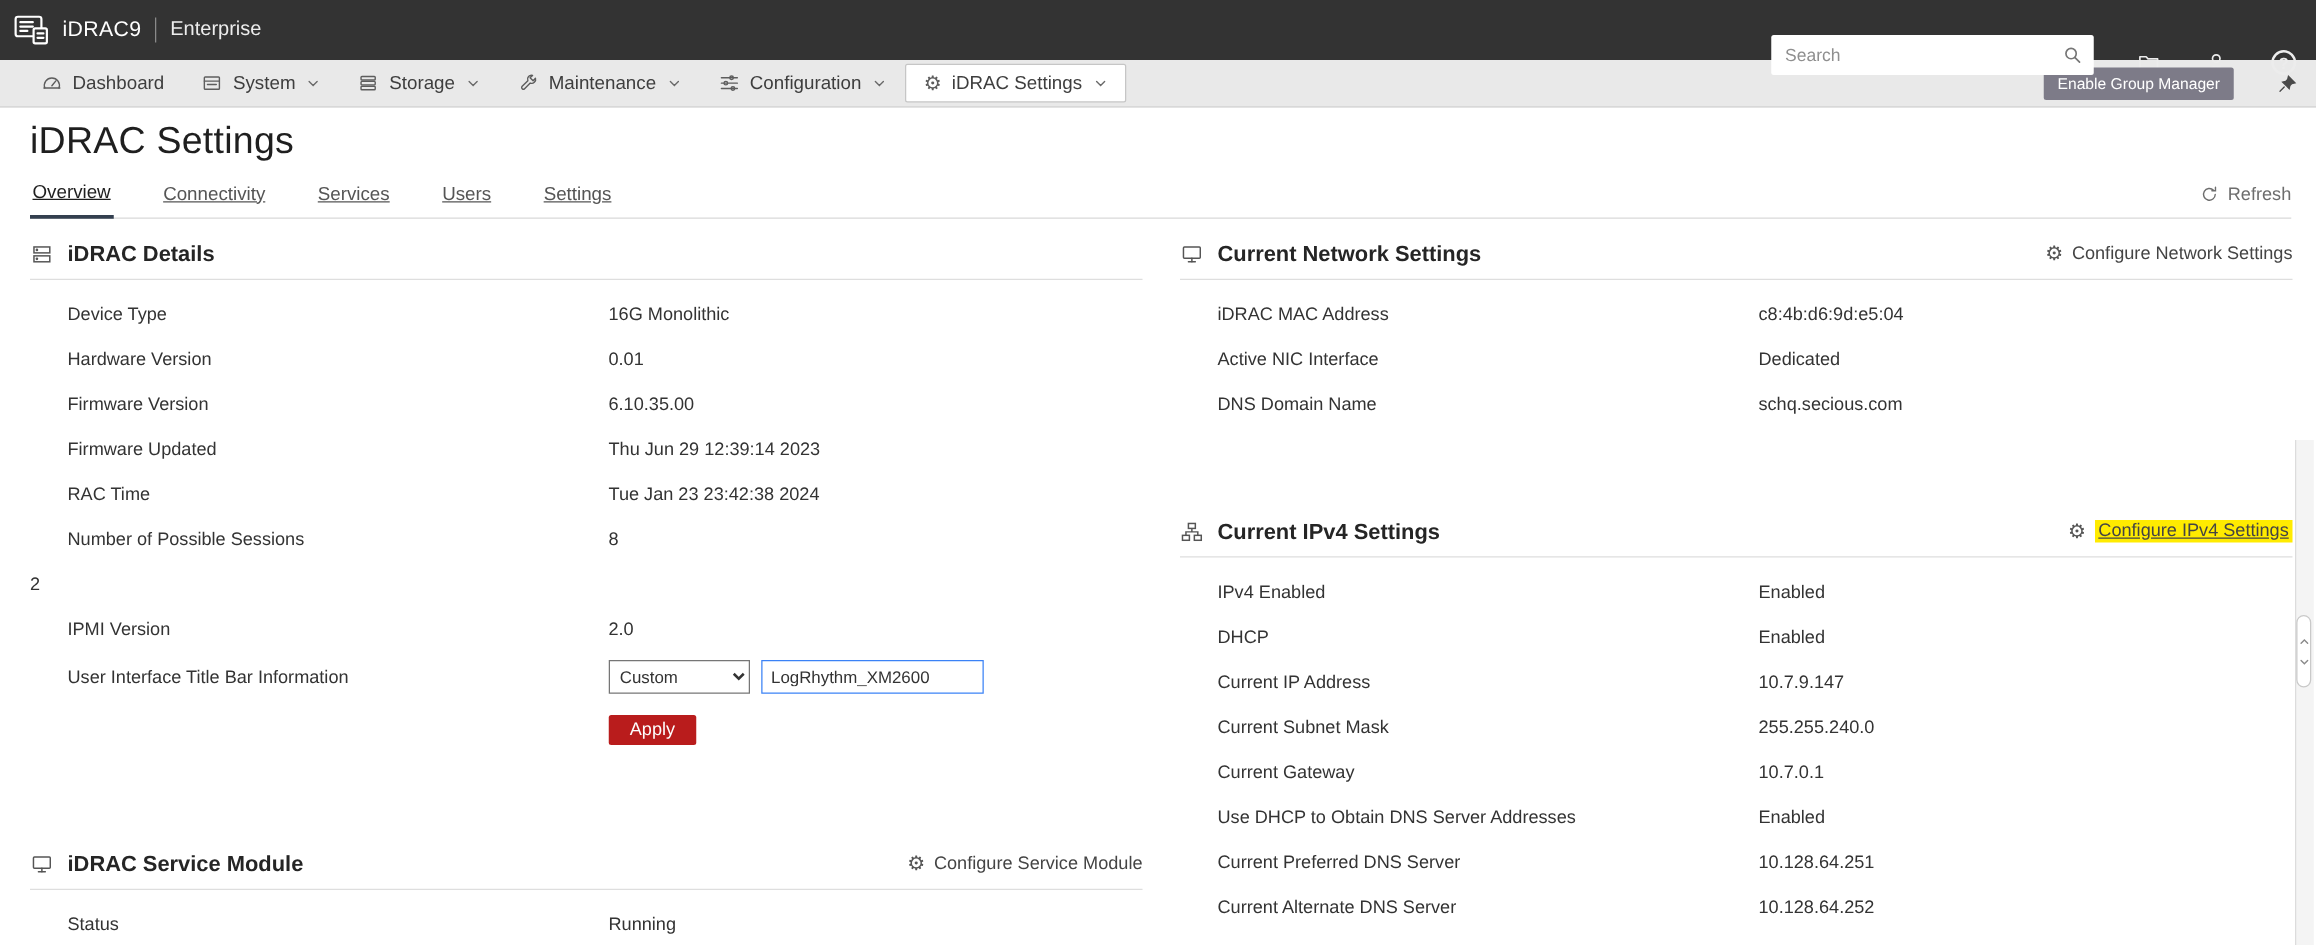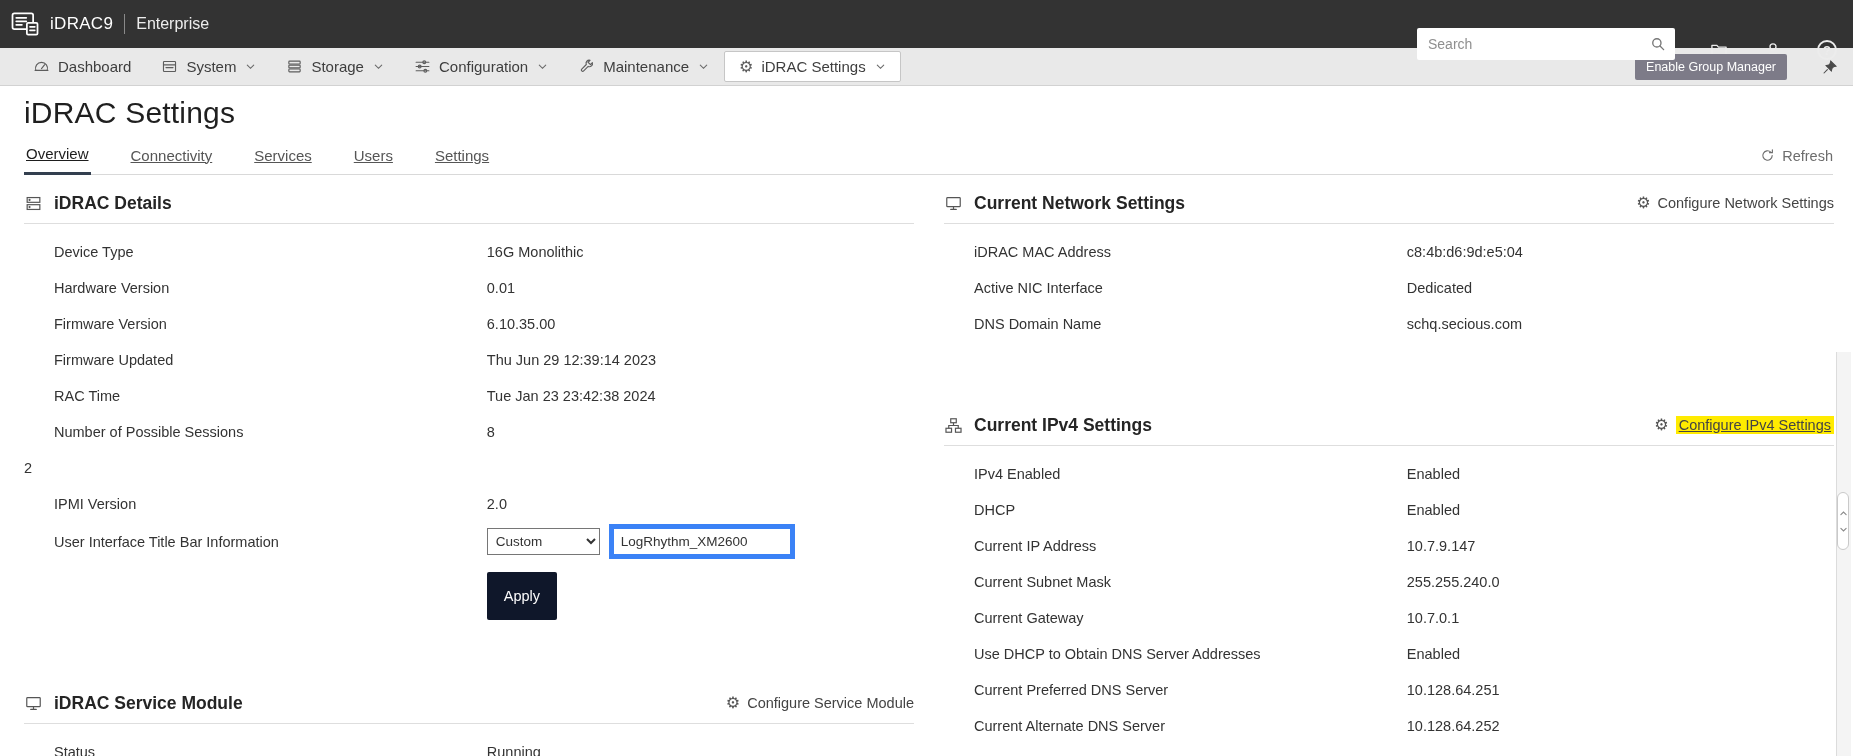--- a/index.html
+++ b/index.html
@@ -49,23 +49,23 @@
   .gear-glyph{font-size:16px;color:#555;line-height:1;font-family:"DejaVu Sans",sans-serif;}
   .panel-action .txt.hl{background:#ffeb00;text-decoration:underline;padding:1px 3px;}
 
   .panel-body{padding:10px 0 12px;}
   .kv-row{display:flex;align-items:center;min-height:36px;font-size:14.5px;}
   .kv-label{width:52%;padding-left:30px;box-sizing:border-box;color:#333;flex:0 0 52%;}
   .kv-value{color:#333;}
   .control-row{min-height:40px;}
   .controls{display:flex;gap:9px;align-items:center;}
   .titlebar-select{height:27px;width:113px;font-size:13.5px;border:1px solid #767676;border-radius:0;background:#fff;color:#333;padding:0 4px;font-family:inherit;}
-  .titlebar-input{height:25px;width:162px;font-size:13.5px;border:5px solid #3b82f6;padding:0 7px;color:#333;font-family:inherit;}
+  .titlebar-input{height:25px;width:162px;font-size:13.5px;border:1px solid #3b82f6;padding:0 7px;color:#333;font-family:inherit;}
   .apply-row{margin-top:10px;align-items:flex-start;}
-  .apply-btn{background:#0f172a;color:#fdfdfd;border:none;padding:16px 17px;font-size:14.5px;border-radius:2px;cursor:default;font-family:inherit;}
+  .apply-btn{background:#b91c1c;color:#fdfdfd;border:none;padding:4px 17px;font-size:14.5px;border-radius:2px;cursor:default;font-family:inherit;}
 
   
   .scrollbar{position:absolute;right:2px;top:352px;bottom:0;width:15px;background:#f4f4f4;border-left:1px solid #dcdcdc;box-sizing:border-box;}
   .scroll-thumb{position:absolute;top:140px;left:0px;width:12px;height:58px;background:#fff;border:1px solid #c9c9c9;border-radius:7px;display:flex;flex-direction:column;align-items:center;justify-content:center;gap:7px;color:#8a8a8a;cursor:pointer;box-sizing:border-box;}
   .scroll-thumb svg{display:block;}
 
   svg.ic{display:block;}
 </style>
 </head>
 <body>
@@ -149,43 +149,43 @@
       </span>
       <span>Storage</span>
       <span class="chev">
         <svg class="ic" viewBox="0 0 24 24" width="11" height="11" fill="none" stroke="currentColor" stroke-width="2.4" stroke-linecap="round">
             <path d="M5 9l7 7 7-7"></path>
           </svg>
       </span>
     </div>
     <div class="nav-item">
       <span class="nicon">
+        <svg class="ic" viewBox="0 0 24 24" width="17" height="17" fill="none" stroke="currentColor" stroke-width="1.6" stroke-linejoin="round">
+          <path d="M20.3 6.6a4.4 4.4 0 0 1-5.9 5.3L8 18.3a1.9 1.9 0 0 1-2.7-2.7l6.4-6.4a4.4 4.4 0 0 1 5.3-5.9L14.2 6l3.4 3.4z"></path>
+        </svg>
+      </span>
+      <span>Maintenance</span>
+      <span class="chev">
+        <svg class="ic" viewBox="0 0 24 24" width="11" height="11" fill="none" stroke="currentColor" stroke-width="2.4" stroke-linecap="round">
+            <path d="M5 9l7 7 7-7"></path>
+          </svg>
+      </span>
+    </div>
+    <div class="nav-item">
+      <span class="nicon">
         <svg class="ic" viewBox="0 0 24 24" width="17" height="17" fill="none" stroke="currentColor" stroke-width="1.6" stroke-linecap="round">
           <line x1="3" y1="6" x2="21" y2="6"></line>
             <circle cx="14.5" cy="6" r="2"></circle>
           <line x1="3" y1="12" x2="21" y2="12"></line>
             <circle cx="8" cy="12" r="2"></circle>
           <line x1="3" y1="18" x2="21" y2="18"></line>
             <circle cx="16" cy="18" r="2"></circle>
         </svg>
       </span>
       <span>Configuration</span>
-      <span class="chev">
-        <svg class="ic" viewBox="0 0 24 24" width="11" height="11" fill="none" stroke="currentColor" stroke-width="2.4" stroke-linecap="round">
-            <path d="M5 9l7 7 7-7"></path>
-          </svg>
-      </span>
-    </div>
-    <div class="nav-item">
-      <span class="nicon">
-        <svg class="ic" viewBox="0 0 24 24" width="17" height="17" fill="none" stroke="currentColor" stroke-width="1.6" stroke-linejoin="round">
-          <path d="M20.3 6.6a4.4 4.4 0 0 1-5.9 5.3L8 18.3a1.9 1.9 0 0 1-2.7-2.7l6.4-6.4a4.4 4.4 0 0 1 5.3-5.9L14.2 6l3.4 3.4z"></path>
-        </svg>
-      </span>
-      <span>Maintenance</span>
       <span class="chev">
         <svg class="ic" viewBox="0 0 24 24" width="11" height="11" fill="none" stroke="currentColor" stroke-width="2.4" stroke-linecap="round">
             <path d="M5 9l7 7 7-7"></path>
           </svg>
       </span>
     </div>
     <div class="nav-item active">
       <span class="nicon gear-glyph">⚙</span>
       <span>iDRAC Settings</span>
       <span class="chev">

